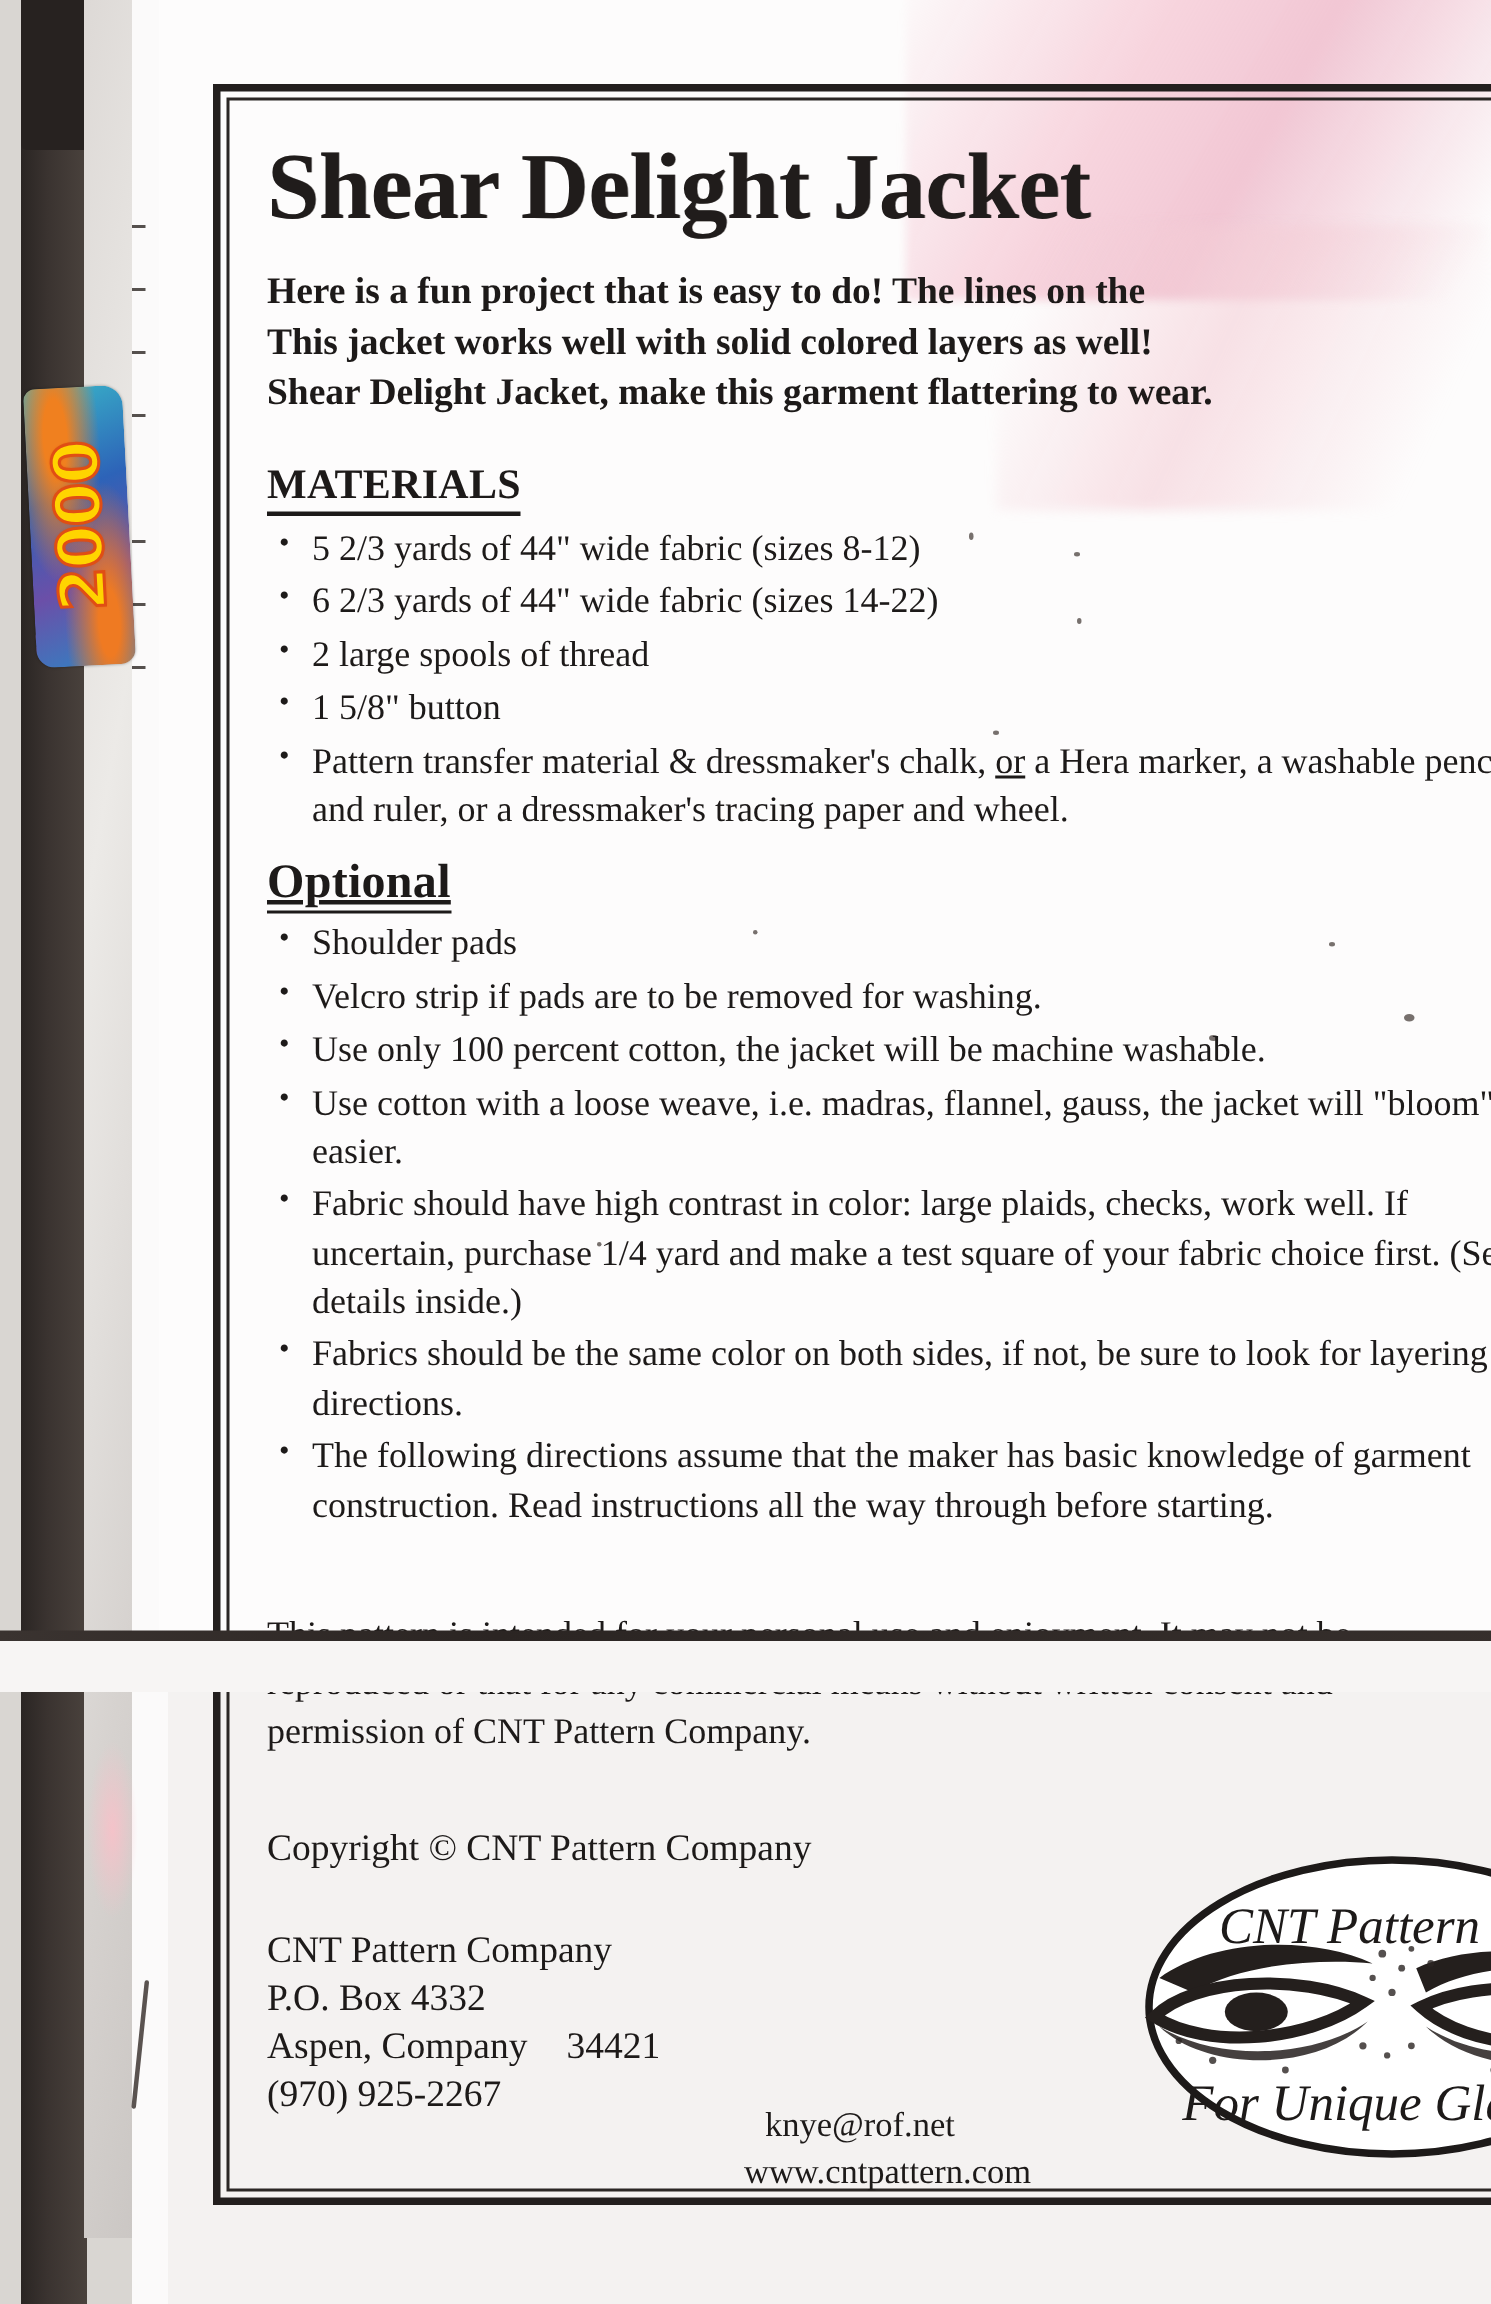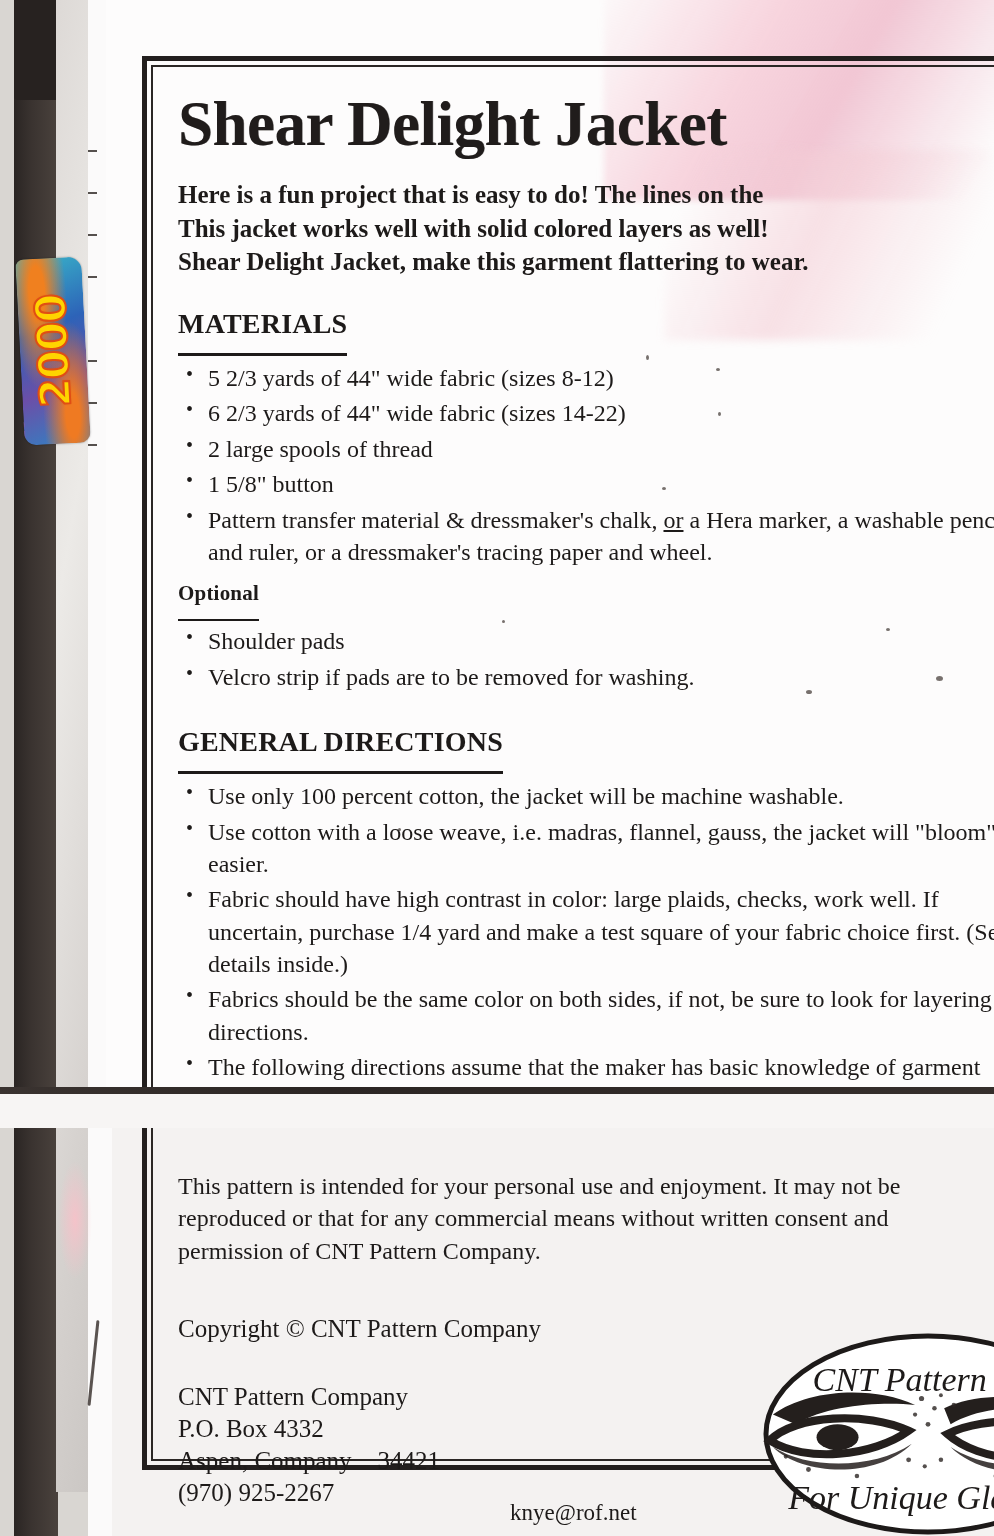--- a/index.html
+++ b/index.html
@@ -184,27 +184,28 @@
     width: 790px;
   }
   .intro div { white-space: nowrap; }
 
   h2.section {
     font-size: 28px;
     font-weight: bold;
     margin: 30px 0 4px 0;
     display: inline-block;
     border-bottom: 3px solid #1d1a19;
-    padding-bottom: 13px;
+    padding-bottom: 1px;
     letter-spacing: .2px;
   }
   h2.section.sub {
-    font-size: 21px;
+    font-size: 32px;
     border-bottom-width: 2px;
     margin: 10px 0 2px 0;
+    text-decoration: underline;
   }
   ul.bullets {
     list-style: none;
     margin: 2px 0 0 0;
     padding: 0;
   }
   ul.bullets > li {
     position: relative;
     font-size: 24px;
     line-height: 1.35;
@@ -338,21 +339,20 @@
       </ul>
 
       
       <h2 class="section sub">Optional</h2>
       <ul class="bullets">
         <li>Shoulder pads</li>
         <li>Velcro strip if pads are to be removed for washing.</li>
       </ul>
 
       
-      <h2 class="section">GENERAL DIRECTIONS</h2>
       <ul class="bullets">
         <li>Use only 100 percent cotton, the jacket will be machine washable.</li>
         <li>Use cotton with a loose weave, i.e. madras, flannel, gauss, the jacket will "bloom" easier.</li>
         <li>Fabric should have high contrast in color: large plaids, checks, work well.  If uncertain, purchase 1/4 yard and make a test square of your fabric choice first. (See details inside.)</li>
         <li>Fabrics should be the same color on both sides, if not, be sure to look for layering directions.</li>
         <li>The following directions assume that the maker has basic knowledge of garment construction.  Read instructions all the way through before starting.</li>
       </ul>
 
       
       <p class="legal">This pattern is intended for your personal use and enjoyment.  It may not be reproduced or that for any commercial means without written consent and permission of CNT Pattern Company.</p>

